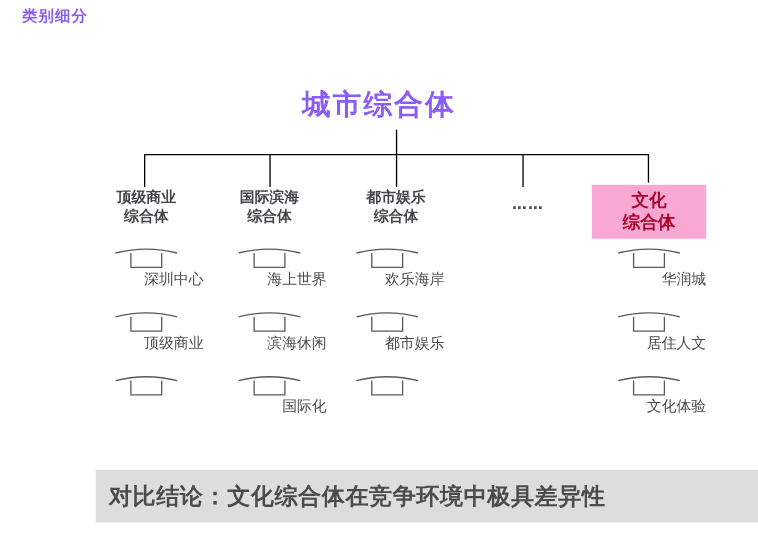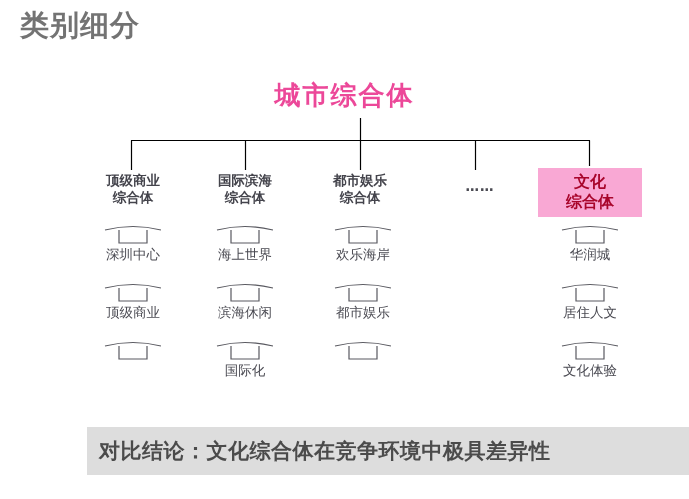--- a/index.html
+++ b/index.html
@@ -14,37 +14,37 @@
     overflow: hidden;
     font-family: "DejaVu Sans", "Liberation Sans", sans-serif;
     color: #4a4a52;
   }
 
   
   #slide-title {
     position: absolute;
     left: 20px;
     top: 6px;
-    font-size: 29px;
-    font-weight: bold;
-    color: #737373;
+    font-size: 14px;
+    font-weight: bold;
+    color: #8b5cf6;
     letter-spacing: 1px;
     white-space: nowrap;
   }
 
   
   #root-node {
     position: absolute;
     left: 0;
     right: 0;
     top: 78px;
     text-align: center;
     font-size: 26px;
     font-weight: bold;
-    color: #ec4899;
+    color: #8b5cf6;
     letter-spacing: 2px;
   }
 
   
   #tree-connectors {
     position: absolute;
     left: 0;
     top: 0;
     width: 689px;
     height: 499px;
@@ -95,20 +95,21 @@
     margin: 0 auto;
     height: 22px;
   }
   .sub-item .sub-label {
     display: block;
     font-size: 13.5px;
     color: #4a4a52;
     line-height: 16px;
     margin-top: 2px;
     white-space: nowrap;
+    text-align: right;
   }
 
   
   #conclusion-banner {
     position: absolute;
     left: 87px;
     top: 427px;
     width: 686px;
     height: 48px;
     background: #dddddd;
@@ -204,21 +205,21 @@
   </div>
   <div class="sub-item">
     <svg class="arch" width="58" height="22" viewBox="0 0 58 22">
       <path d="M1 8 Q29 1 57 8" fill="none" stroke="#595960" stroke-width="1.2"></path>
       <path d="M15 8 L15 21 L43 21 L43 8" fill="none" stroke="#595960" stroke-width="1.2"></path>
     </svg>
     <span class="sub-label">国际化</span>
   </div>
 </div>
 
-<div class="sub-col" style="left:311px; top:222px">
+<div class="sub-col" style="left:300px; top:222px">
   <div class="sub-item">
     <svg class="arch" width="58" height="22" viewBox="0 0 58 22">
       <path d="M1 8 Q29 1 57 8" fill="none" stroke="#595960" stroke-width="1.2"></path>
       <path d="M15 8 L15 21 L43 21 L43 8" fill="none" stroke="#595960" stroke-width="1.2"></path>
     </svg>
     <span class="sub-label">欢乐海岸</span>
   </div>
   <div class="sub-item">
     <svg class="arch" width="58" height="22" viewBox="0 0 58 22">
       <path d="M1 8 Q29 1 57 8" fill="none" stroke="#595960" stroke-width="1.2"></path>

